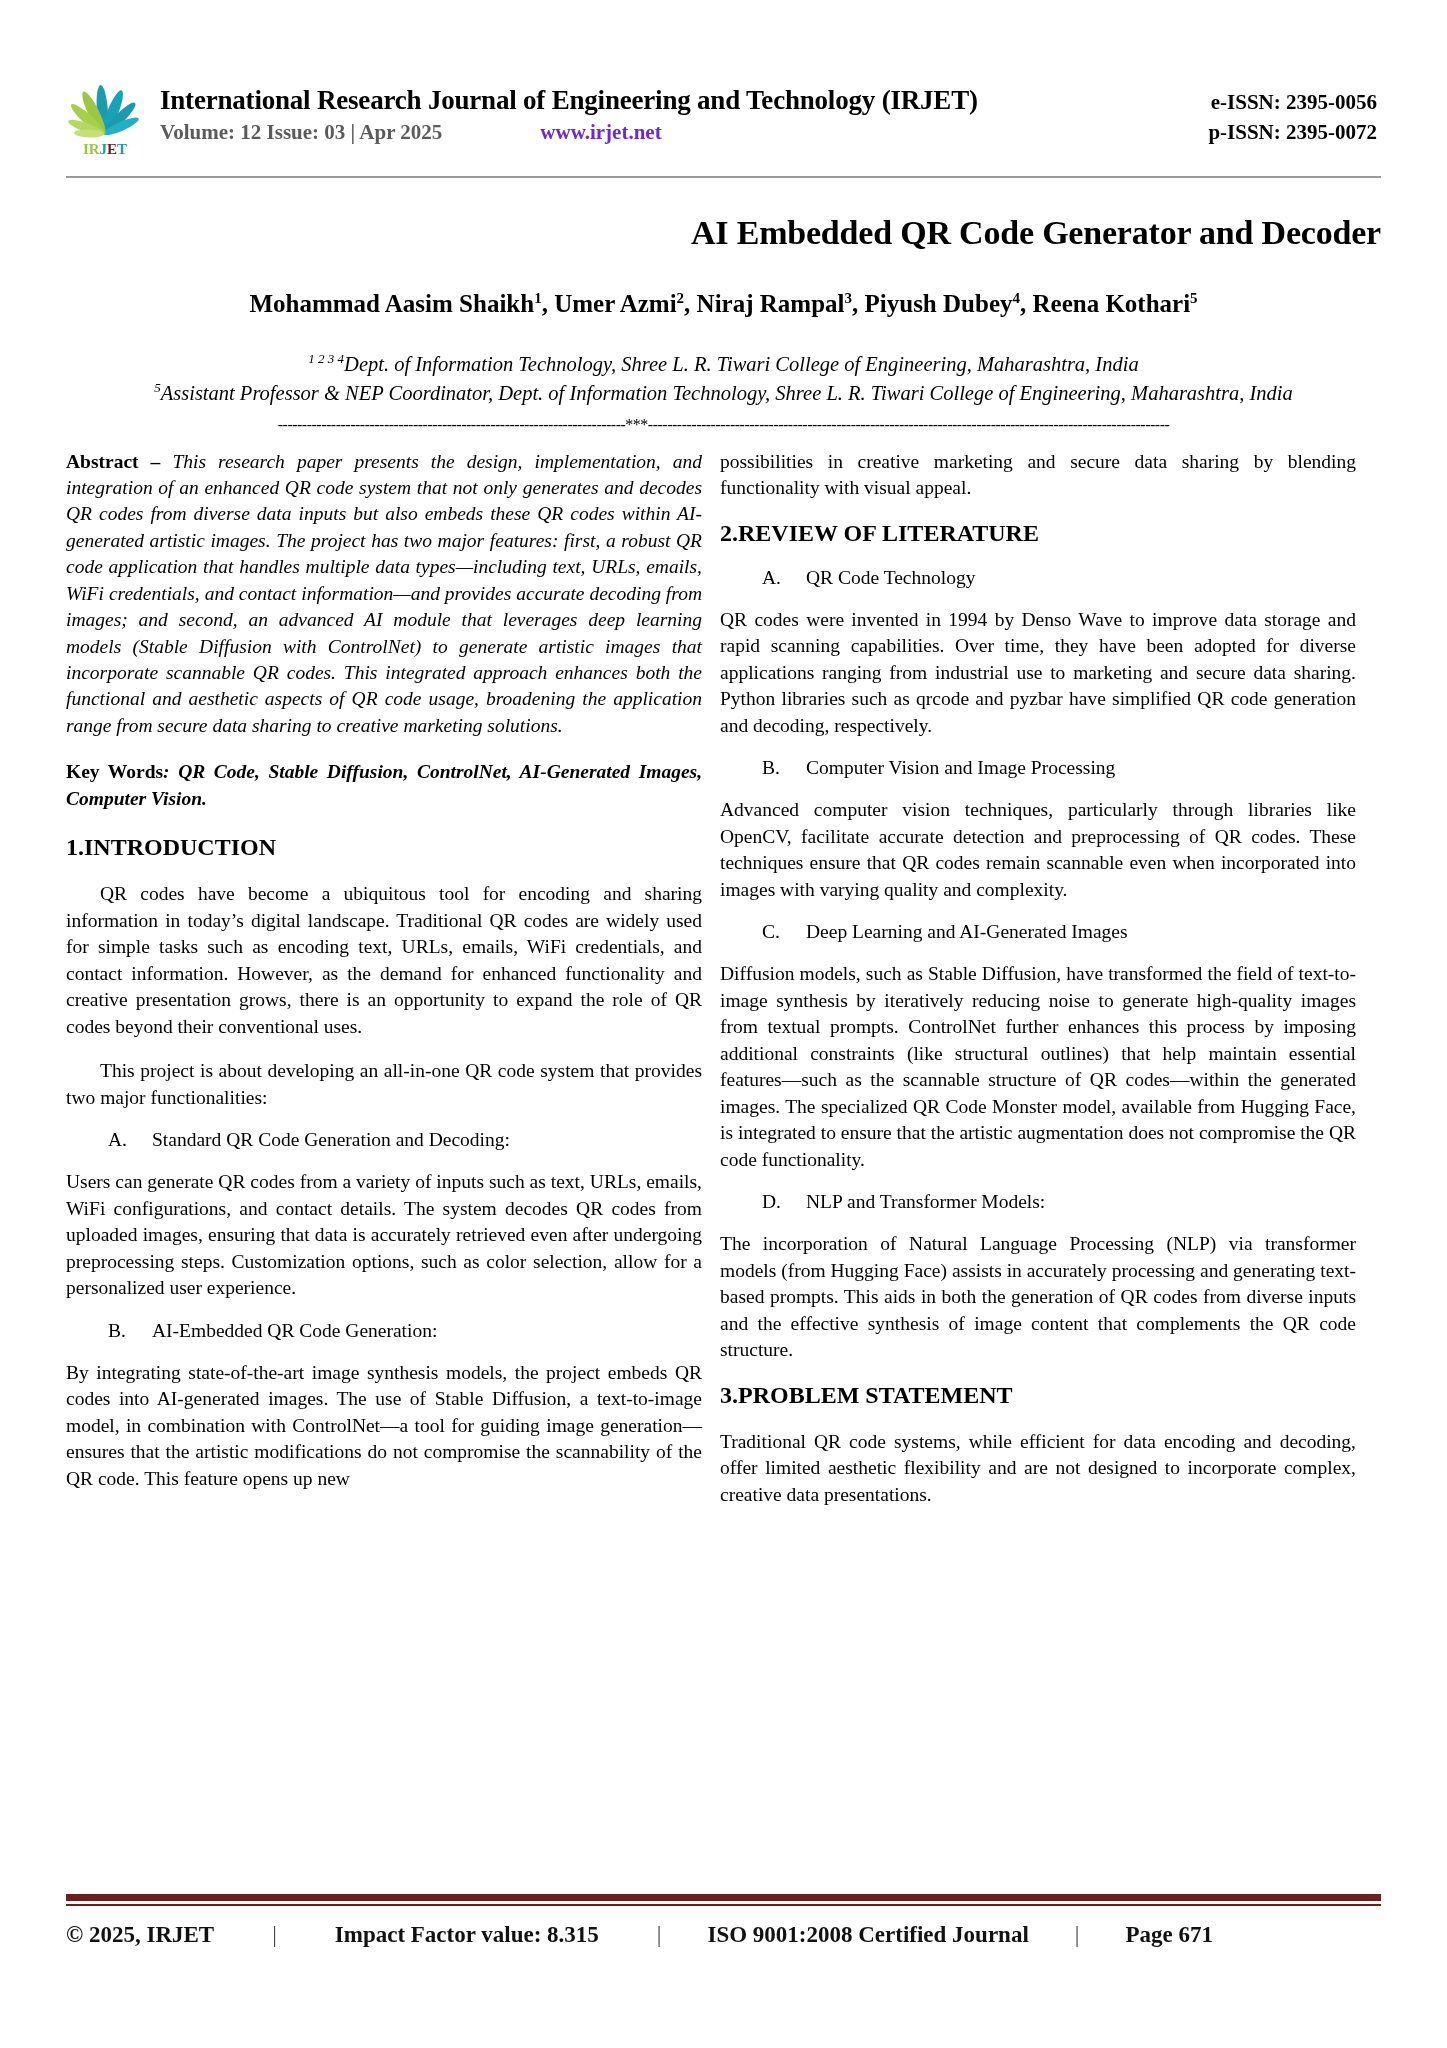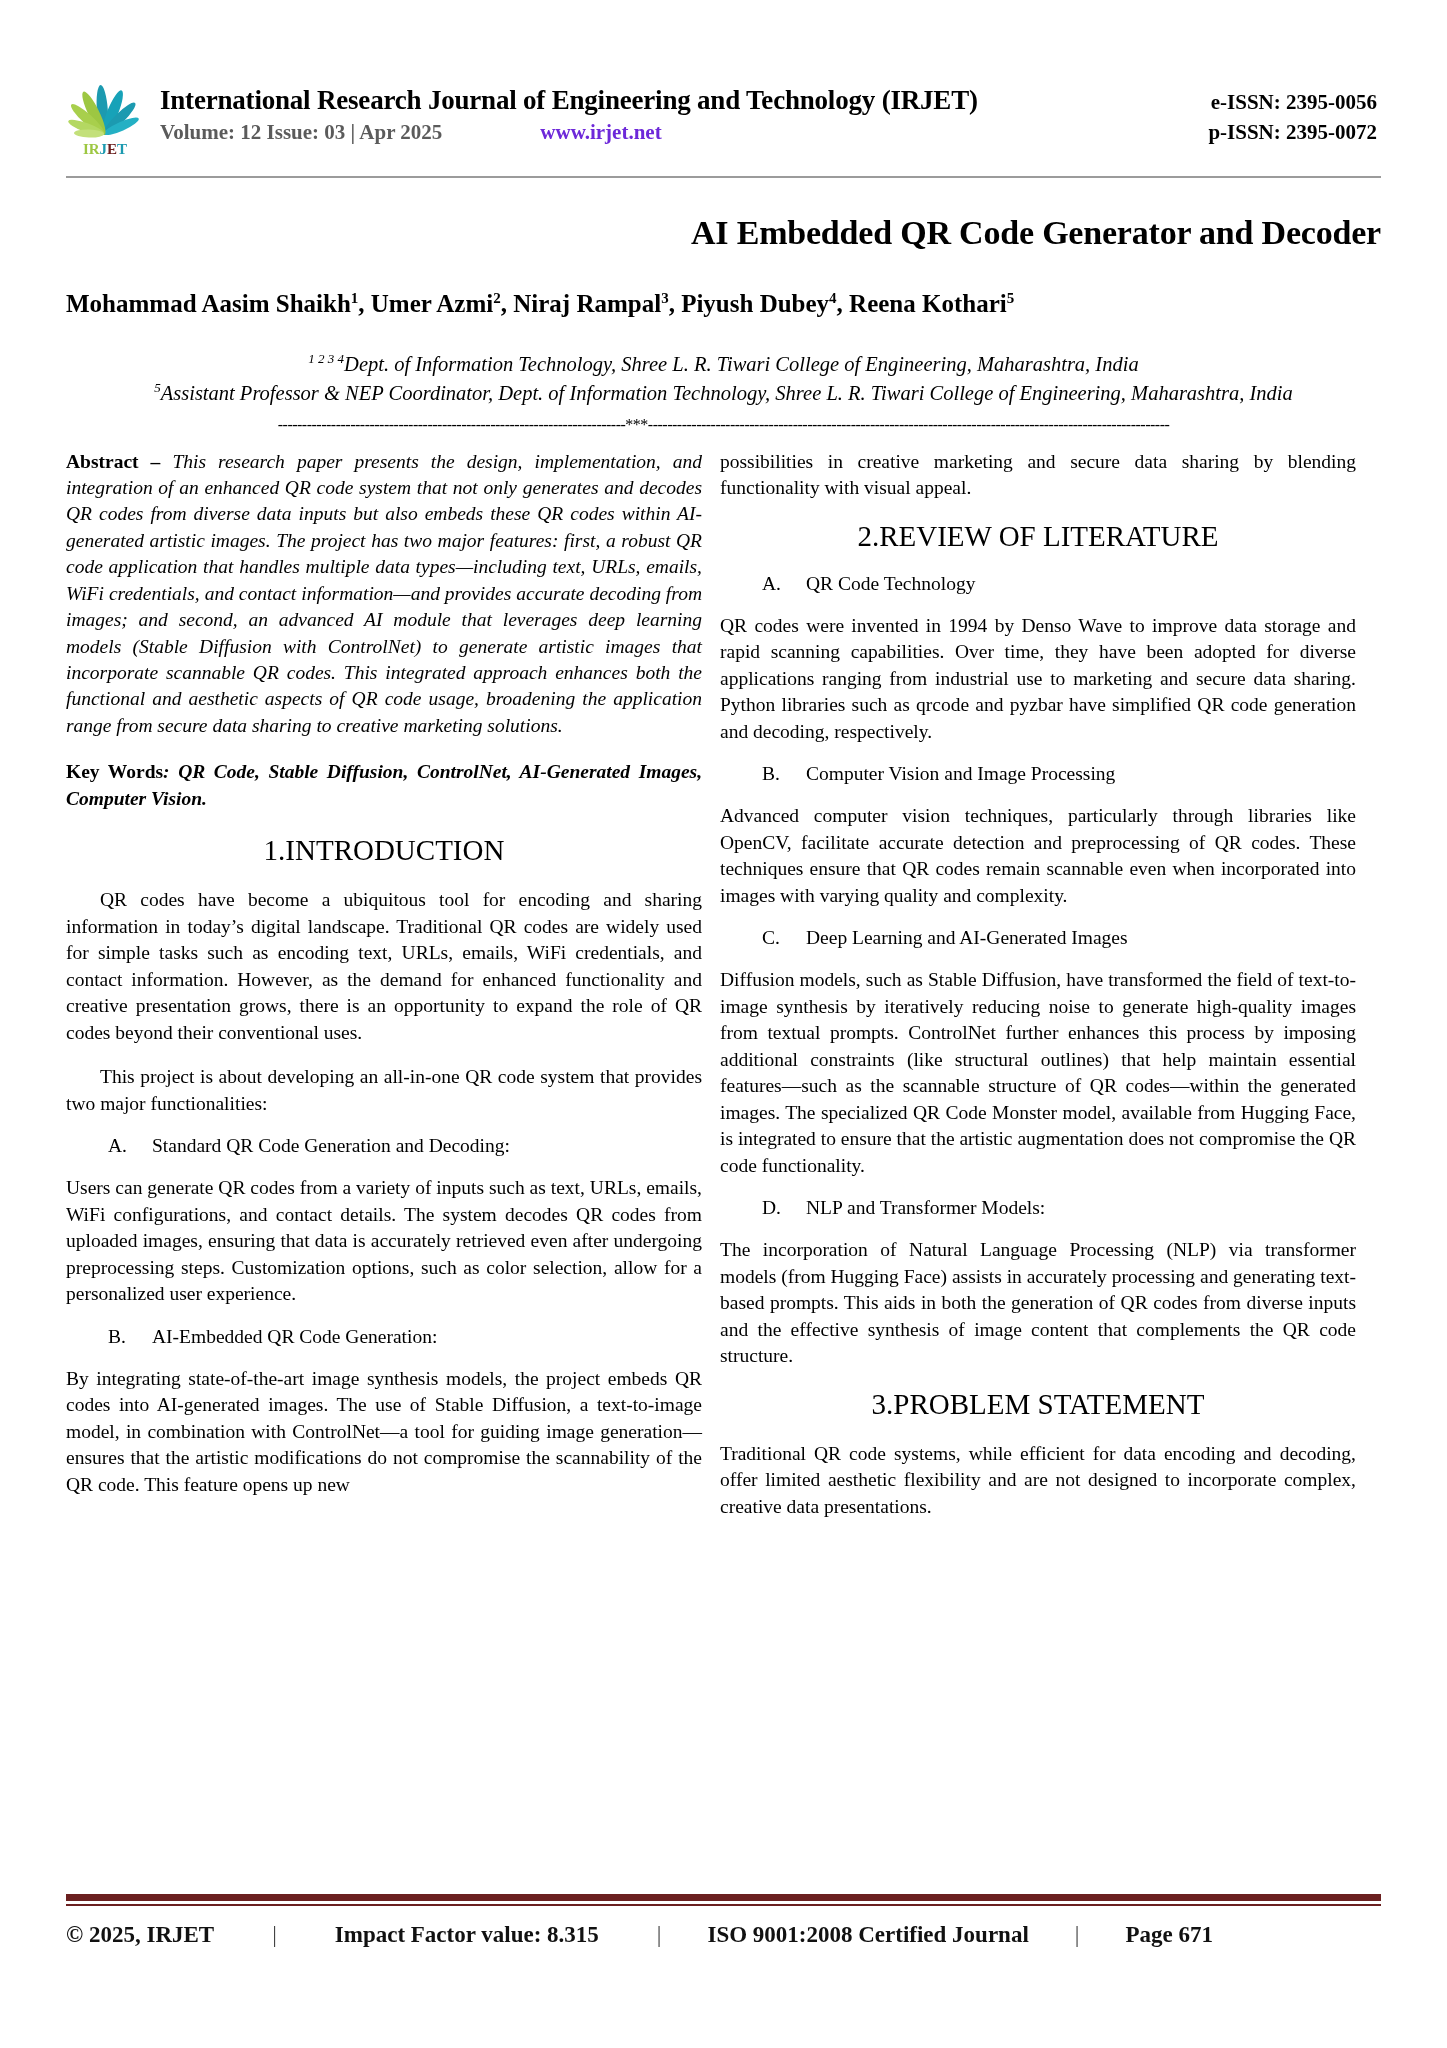--- a/index.html
+++ b/index.html
@@ -89,20 +89,21 @@
 
   
   .paper-title {
     text-align: right;
     font-size: 34px;
     font-weight: bold;
     margin: 36px 0 0 0;
     letter-spacing: -0.2px;
   }
   .authors {
+    text-align: center;
     font-size: 25px;
     font-weight: bold;
     margin: 38px 0 0 0;
   }
   .authors sup { font-size: 15px; font-weight: bold; }
   .affiliations {
     text-align: center;
     font-size: 20.5px;
     font-style: italic;
     line-height: 1.42;
@@ -154,24 +155,24 @@
   p.keywords {
     font-size: 19.5px;
     line-height: 1.36;
     text-align: justify;
     font-weight: bold;
     font-style: italic;
     margin: 0 0 22px 0;
   }
   p.keywords .kw-label { font-style: normal; }
   h2.section {
-    font-size: 29px;
-    font-weight: normal;
+    font-size: 24px;
+    font-weight: bold;
     margin: 0 0 20px 0;
-    text-align: center;
+    text-align: left;
   }
   p.subsection {
     font-size: 19.5px;
     margin: 0 0 18px 0;
     padding-left: 42px;
   }
   p.subsection .letter {
     display: inline-block;
     width: 44px;
   }

